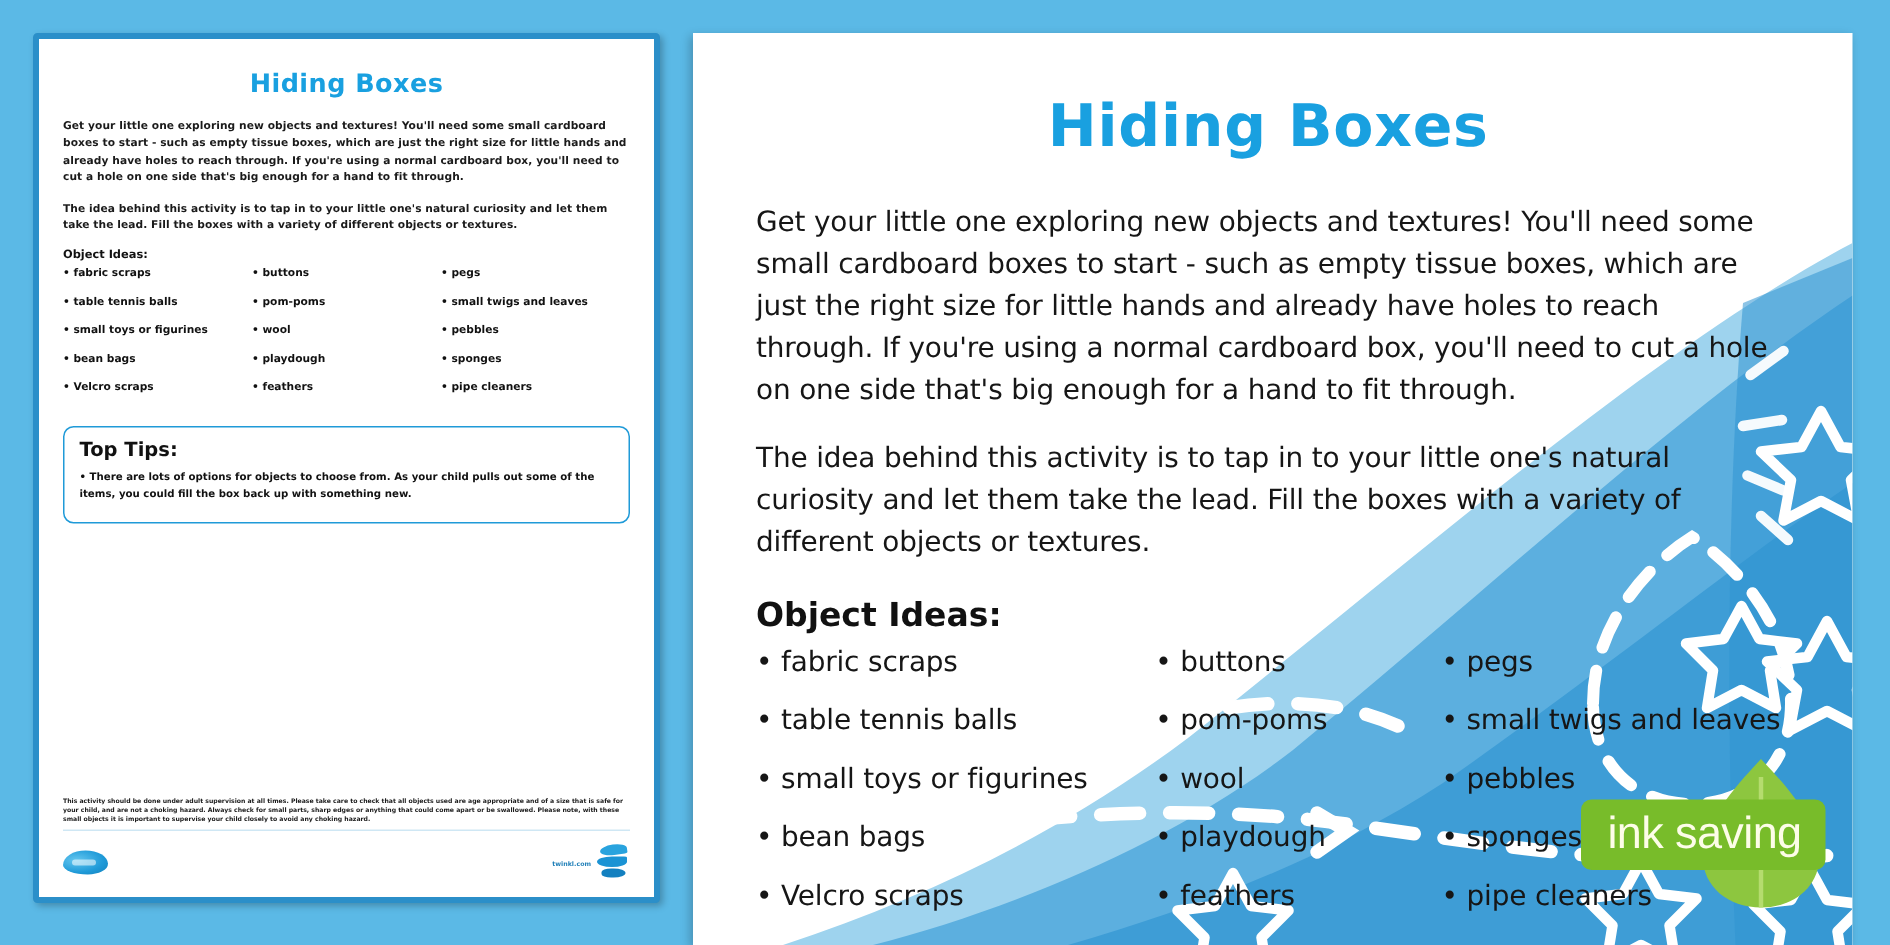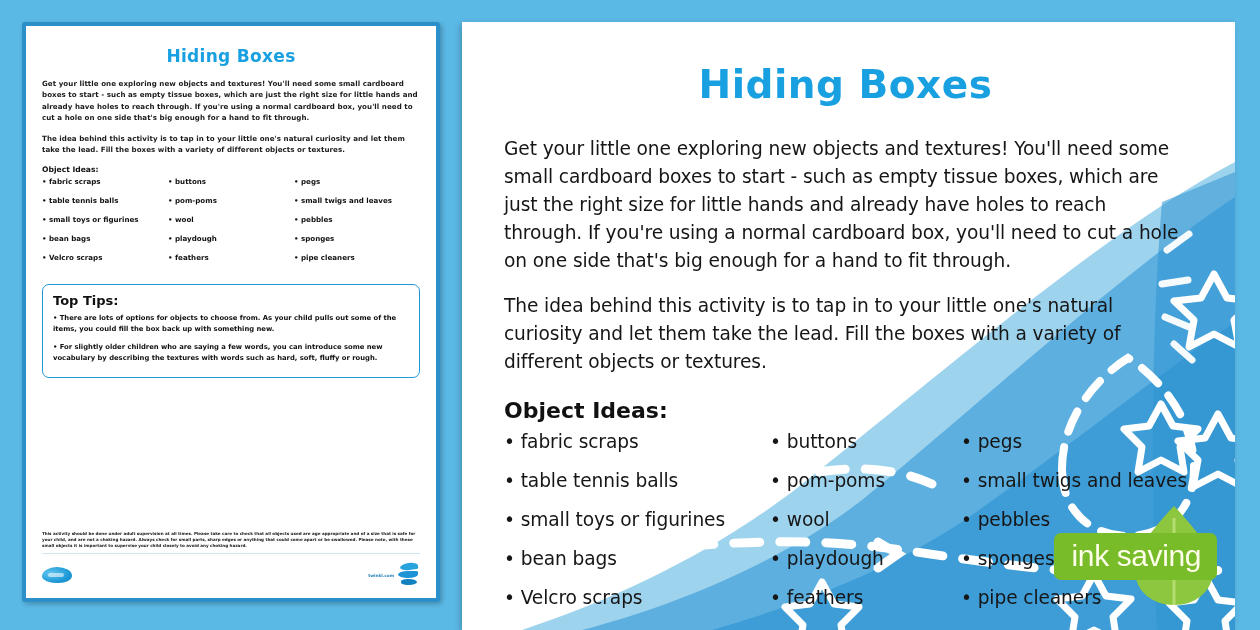--- a/index.html
+++ b/index.html
@@ -225,21 +225,20 @@
       <li>• pebbles</li>
       <li>• sponges</li>
       <li>• pipe cleaners</li>
     </ul>
   </div>
 
   <div id="thumb-tips">
     <div class="th">Top Tips:</div>
     <ul>
       <li>• There are lots of options for objects to choose from. As your child pulls out some of the items, you could fill the box back up with something new.</li>
-      <li>• For slightly older children who are saying a few words, you can introduce some new vocabulary by describing the textures with words such as hard, soft, fluffy or rough.</li>
     </ul>
   </div>
 
   <div id="thumb-footer">
     <div id="thumb-disclaimer">This activity should be done under adult supervision at all times. Please take care to check that all objects used are age appropriate and of a size that is safe for your child, and are not a choking hazard. Always check for small parts, sharp edges or anything that could come apart or be swallowed. Please note, with these small objects it is important to supervise your child closely to avoid any choking hazard.</div>
     <div id="thumb-footer-row">
       <span class="twinkl-mark"></span>
       <span id="thumb-footer-right">
         <span id="thumb-footer-note">twinkl.com</span>
         <span class="twinkl-bird">

